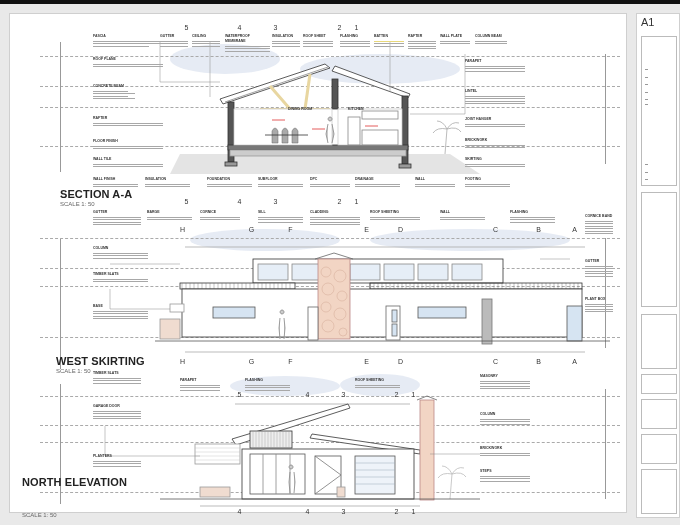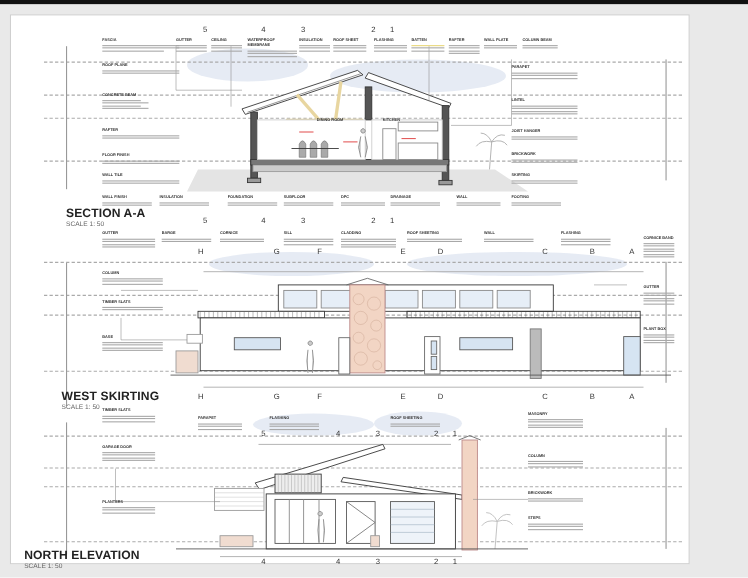--- a/index.html
+++ b/index.html
@@ -586,17 +586,36 @@
         <div class="l"></div>
         <div class="l"></div>
       </div>
     <div class="note" style="left:470px;top:455px;width:50px">
         <div class="h">STEPS</div>
         <div class="l"></div>
         <div class="l"></div>
         <div class="l"></div>
       </div>
 
-    <div class="title" style="left:12px;top:485px">NORTH ELEVATION</div>
+    <div class="title" style="left:12px;top:462px">NORTH ELEVATION</div>
     <div class="scale" style="left:12px;top:498px">SCALE 1: 50</div>
   </div>
 
+  <div class="tblock">
+    <div class="num">A1</div>
+    <div class="box" style="top:22px;width:36px;height:150px"></div>
+    <div class="box" style="top:178px;width:36px;height:115px"></div>
+    <div class="box" style="top:300px;width:36px;height:55px"></div>
+    <div class="box" style="top:360px;width:36px;height:20px"></div>
+    <div class="box" style="top:385px;width:36px;height:30px"></div>
+    <div class="box" style="top:420px;width:36px;height:30px"></div>
+    <div class="box" style="top:455px;width:36px;height:45px"></div>
+    <div class="tick" style="top:55px"></div>
+      <div class="tick" style="top:63px"></div>
+      <div class="tick" style="top:70px"></div>
+    <div class="tick" style="top:78px"></div>
+      <div class="tick" style="top:85px"></div>
+      <div class="tick" style="top:90px"></div>
+    <div class="tick" style="top:150px"></div>
+      <div class="tick" style="top:158px"></div>
+      <div class="tick" style="top:165px"></div>
+  </div>
 </div>
 
 </body></html>

